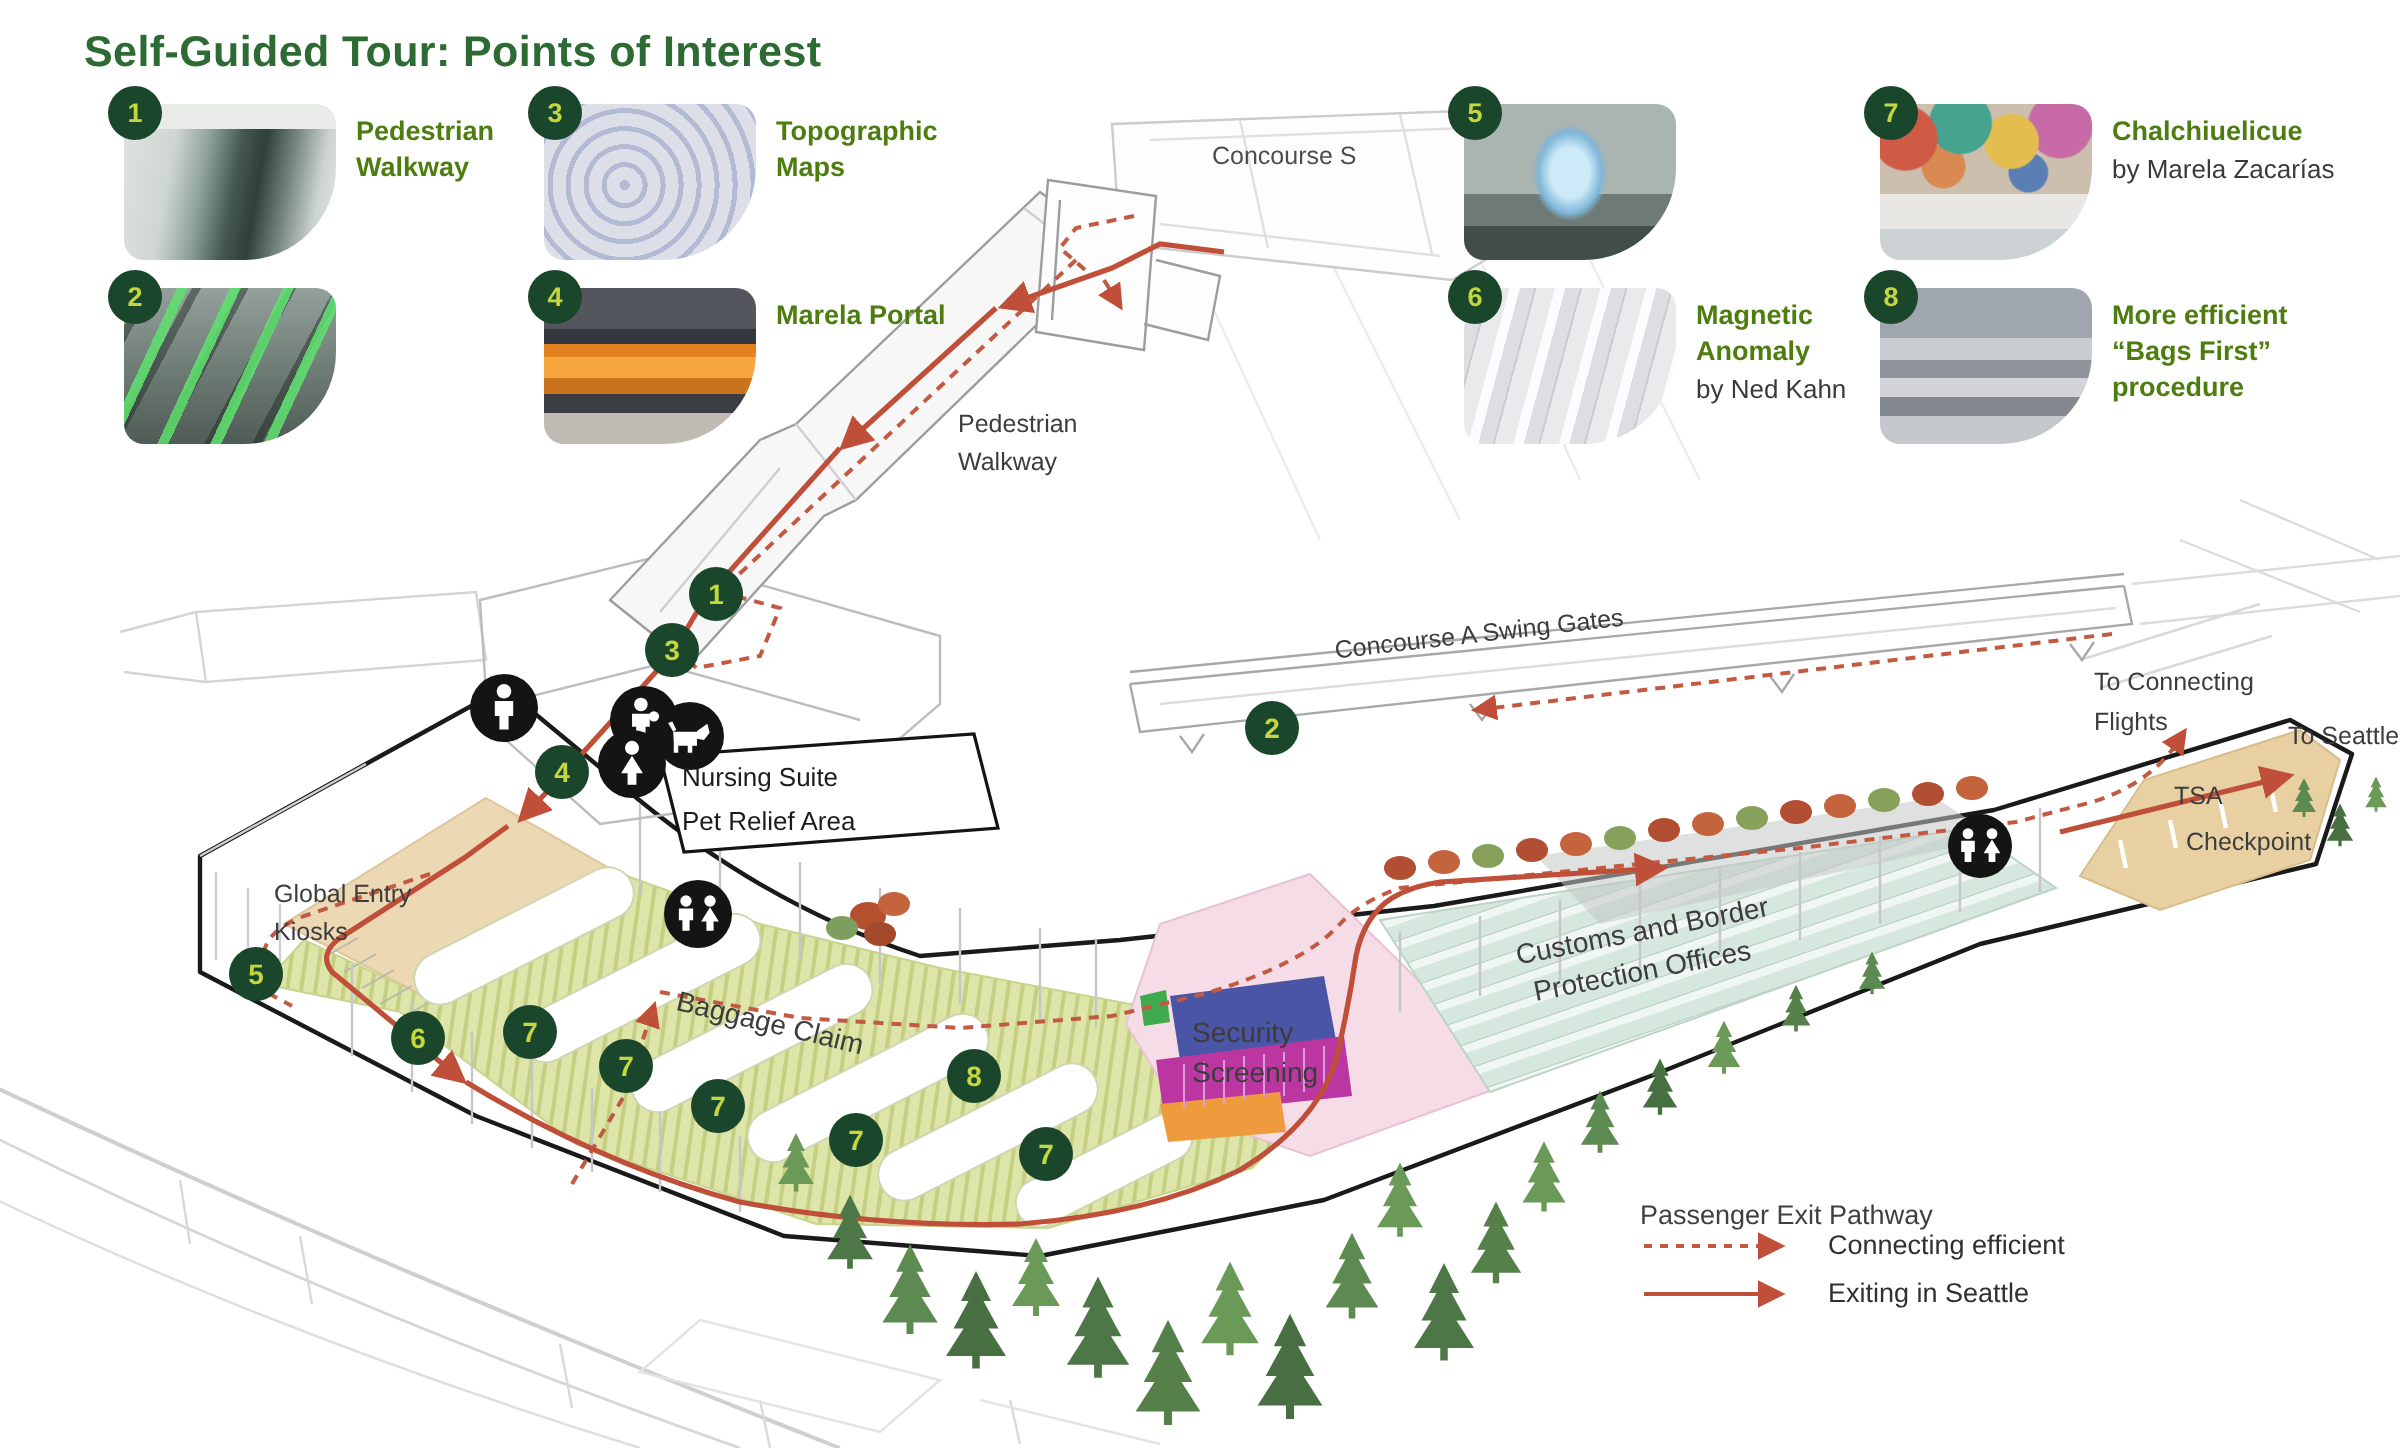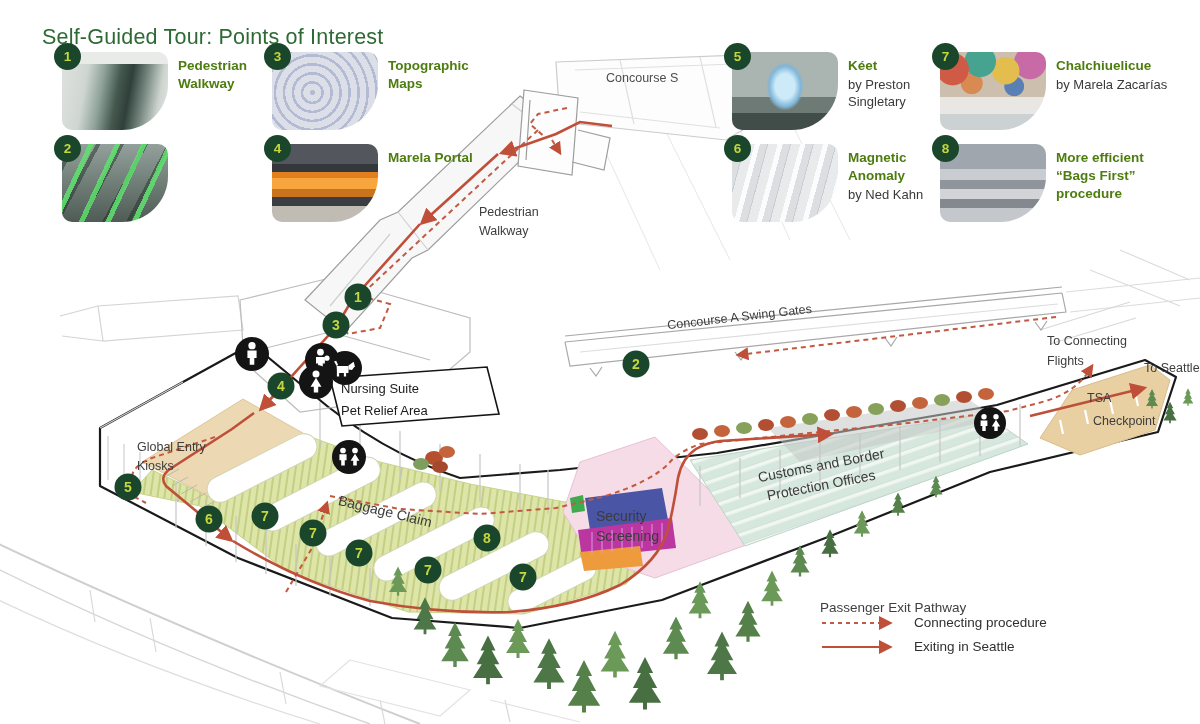--- a/index.html
+++ b/index.html
@@ -1,20 +1,20 @@
 <!DOCTYPE html>
 <html><head>
 <meta charset="utf-8">
 <style>
   html,body{margin:0;padding:0;background:#ffffff;}
   .canvas{position:relative;width:1200px;height:724px;background:#ffffff;overflow:hidden;
           font-family:"Liberation Sans",sans-serif;}
   .map-svg{position:absolute;left:0;top:0;z-index:1;}
-  .page-title{position:absolute;left:42px;top:25px;z-index:3;margin:0;
-              font-size:21.5px;font-weight:400;letter-spacing:.2px;color:#2d6a34;}
+  .page-title{position:absolute;left:42px;top:14px;z-index:3;margin:0;
+              font-size:21.5px;font-weight:700;letter-spacing:.2px;color:#2d6a34;}
   .poi{position:absolute;display:flex;gap:10px;z-index:3;}
   .thumb{position:relative;width:106px;height:78px;flex:none;}
   .thumb-img{width:100%;height:100%;border-radius:10px 10px 46px 10px;}
   .badge{position:absolute;top:-9px;left:-8px;width:27px;height:27px;border-radius:50%;
          background:#1a472c;color:#c6d63e;font-weight:700;font-size:13.5px;
          display:flex;align-items:center;justify-content:center;}
   .poi-text{padding-top:5px;width:98px;}
   .poi-text.wide{width:132px;}
   .poi-name{font-size:13.5px;font-weight:700;color:#4d7c0f;line-height:18px;}
   .poi-byline{font-size:13px;color:#3a3a3a;line-height:17px;margin-top:1px;}
@@ -374,24 +374,20 @@
     <div class="poi-text">
         <div class="poi-name">Marela Portal</div>
       </div>
   </div>
 
   <div class="poi" style="left:732px;top:52px;">
     <div class="thumb">
       <div class="thumb-img t5"></div>
       <div class="badge">5</div>
     </div>
-    <div class="poi-text">
-      <div class="poi-name">Kéet</div>
-      <div class="poi-byline">by Preston Singletary</div>
-    </div>
   </div>
 
   <div class="poi" style="left:732px;top:144px;">
     <div class="thumb">
       <div class="thumb-img t6"></div>
       <div class="badge">6</div>
     </div>
     <div class="poi-text">
       <div class="poi-name">Magnetic Anomaly</div>
       <div class="poi-byline">by Ned Kahn</div>
@@ -423,21 +419,21 @@
     <div class="legend-title">Passenger Exit Pathway</div>
     <div class="legend-row">
       <svg width="82" height="14">
         <defs>
             <marker id="larr" viewBox="0 0 10 10" refX="8" refY="5" markerWidth="7" markerHeight="7" orient="auto">
               <path d="M0,0 L10,5 L0,10 z" fill="#bf4f38"></path>
             </marker>
           </defs>
         <line x1="2" y1="7" x2="70" y2="7" stroke="#c25a42" stroke-width="2" stroke-dasharray="4 4" marker-end="url(#larr)"></line>
       </svg>
-      <span class="legend-label">Connecting procedure</span>
+      <span class="legend-label">Connecting efficient</span>
     </div>
     <div class="legend-row">
       <svg width="82" height="14">
         <line x1="2" y1="7" x2="70" y2="7" stroke="#bf4f38" stroke-width="2" marker-end="url(#larr)"></line>
       </svg>
       <span class="legend-label">Exiting in Seattle</span>
     </div>
   </div>
 
 </div>

